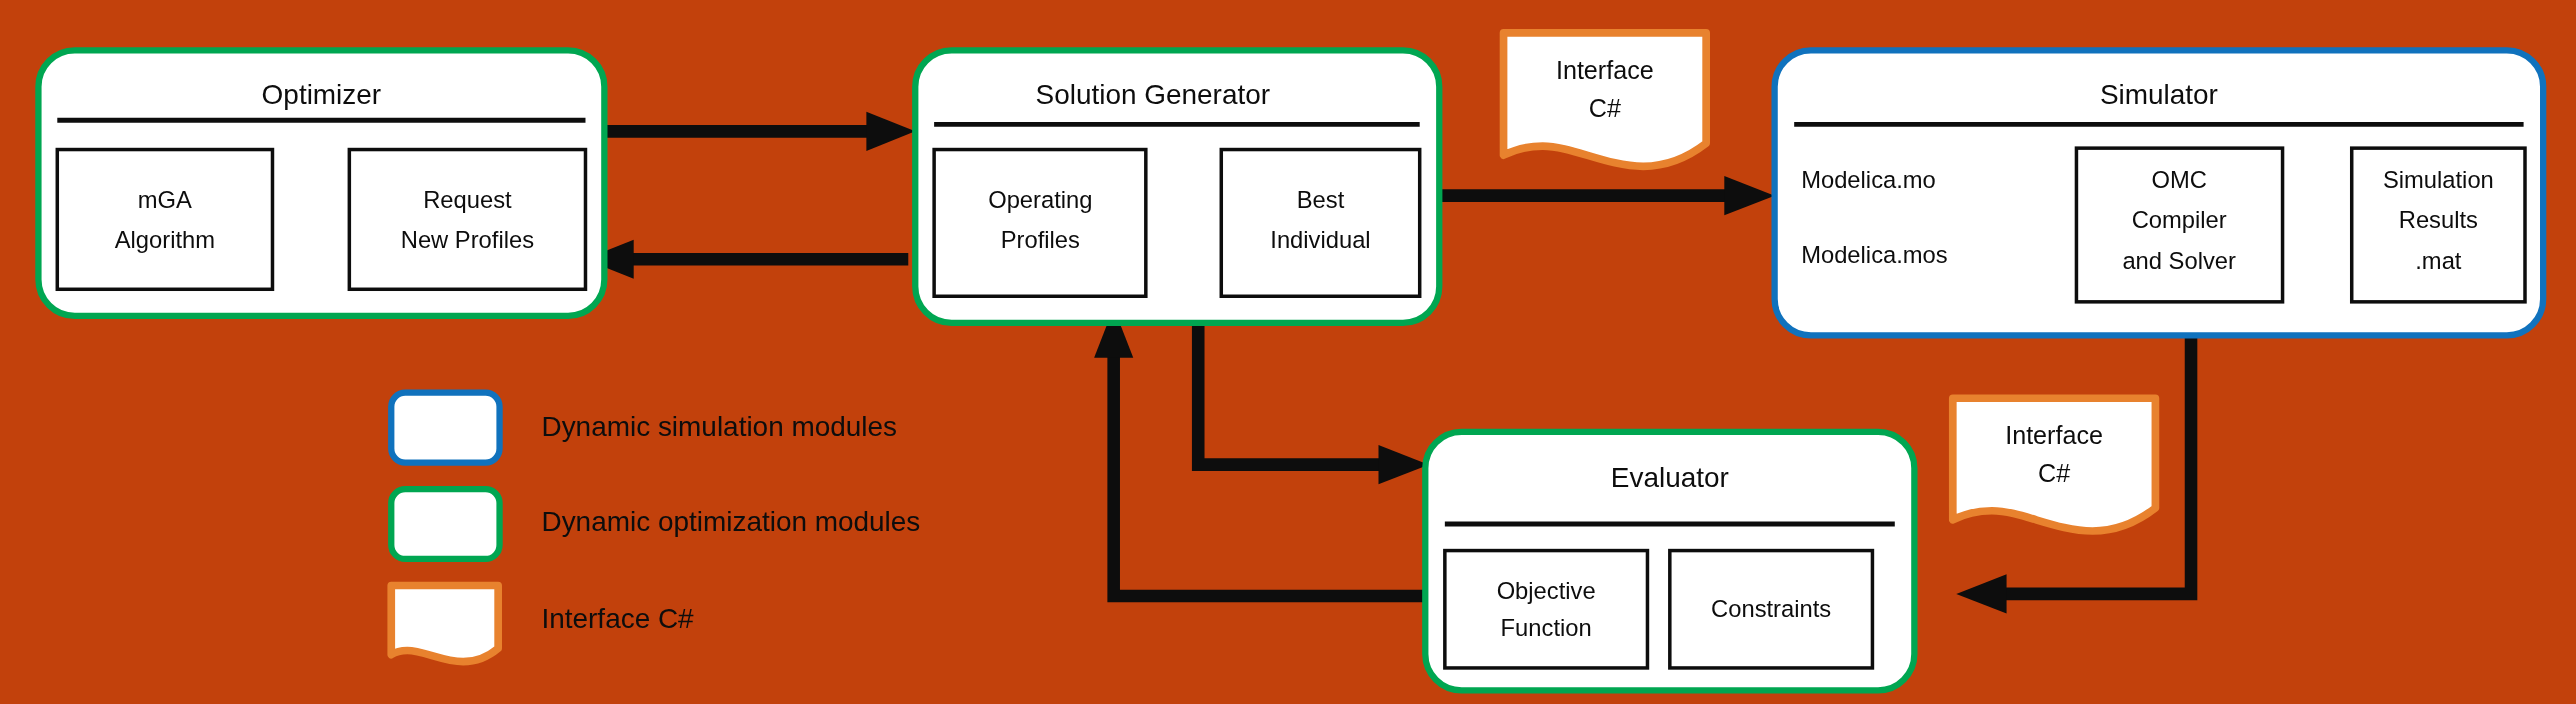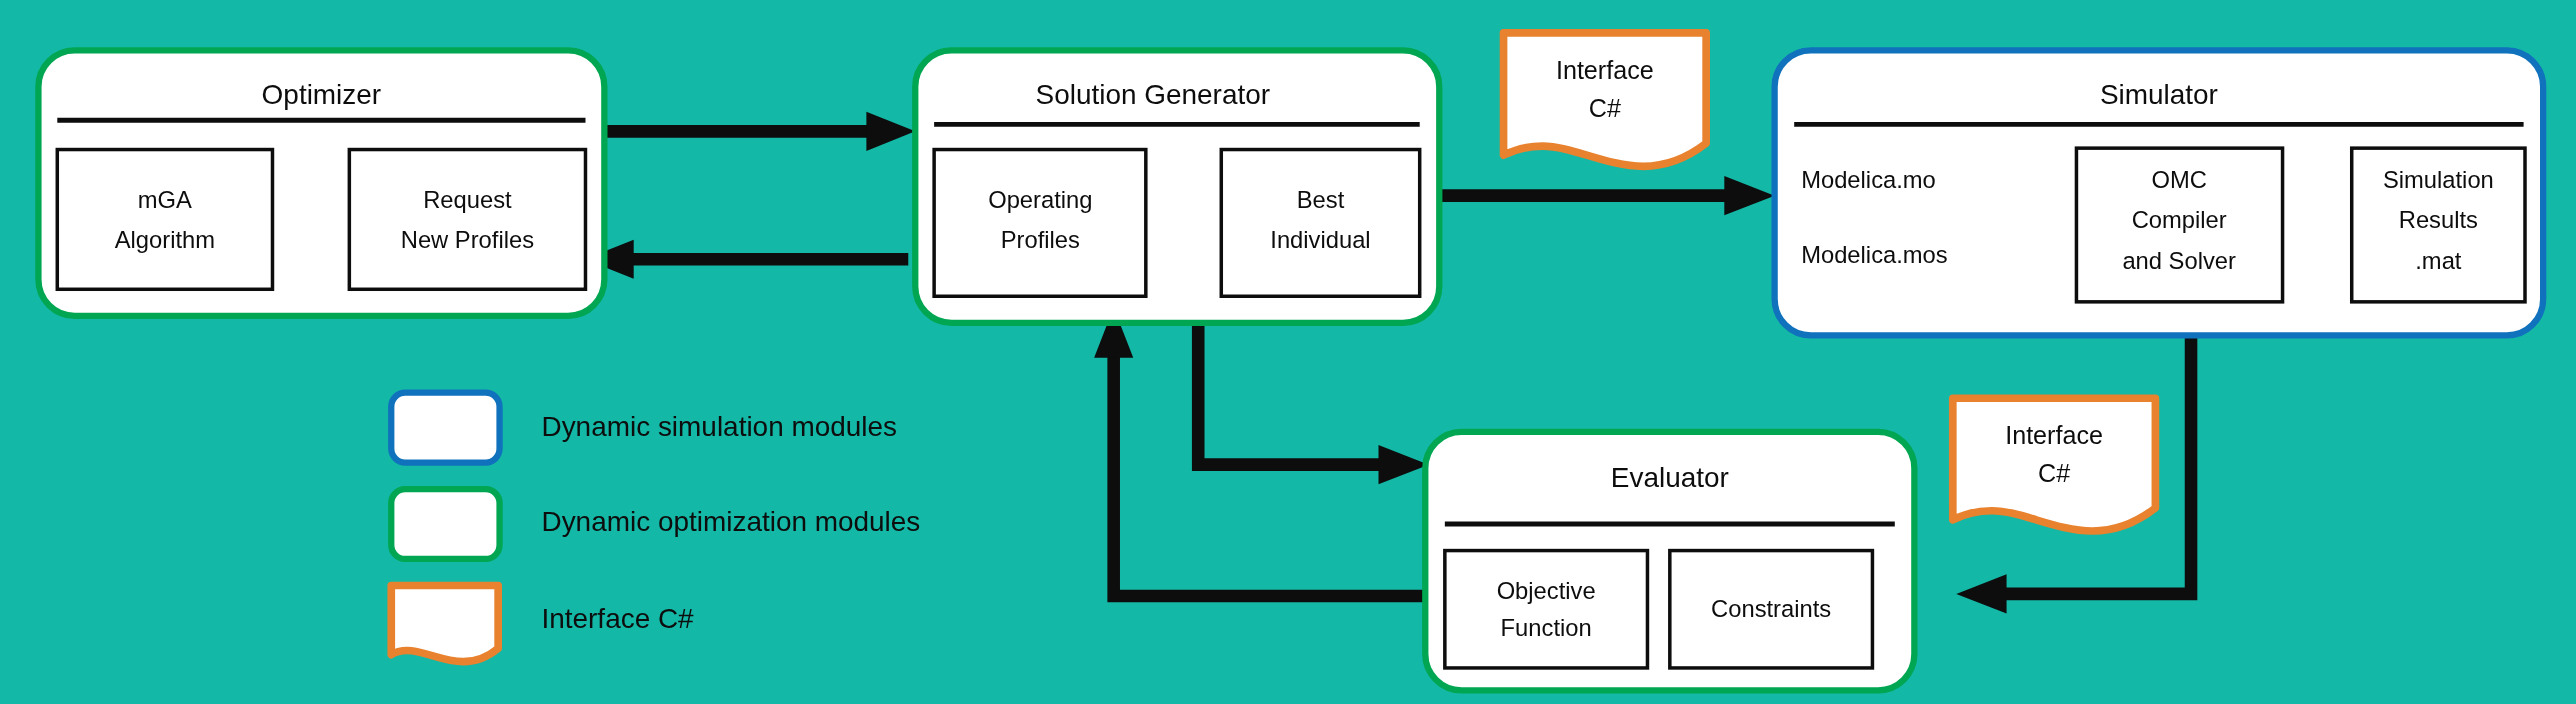--- a/index.html
+++ b/index.html
@@ -7,21 +7,21 @@
     padding: 0;
     background: #ffffff;
   }
   body {
     font-family: "Liberation Sans", sans-serif;
   }
   #stage {
     position: relative;
     width: 2576px;
     height: 705px;
-    background: #14b8a6;
+    background: #c2410c;
     overflow: hidden;
   }
   #stage svg {
     position: absolute;
     top: 0;
     left: 0;
     width: 2576px;
     height: 705px;
   }
   text {

